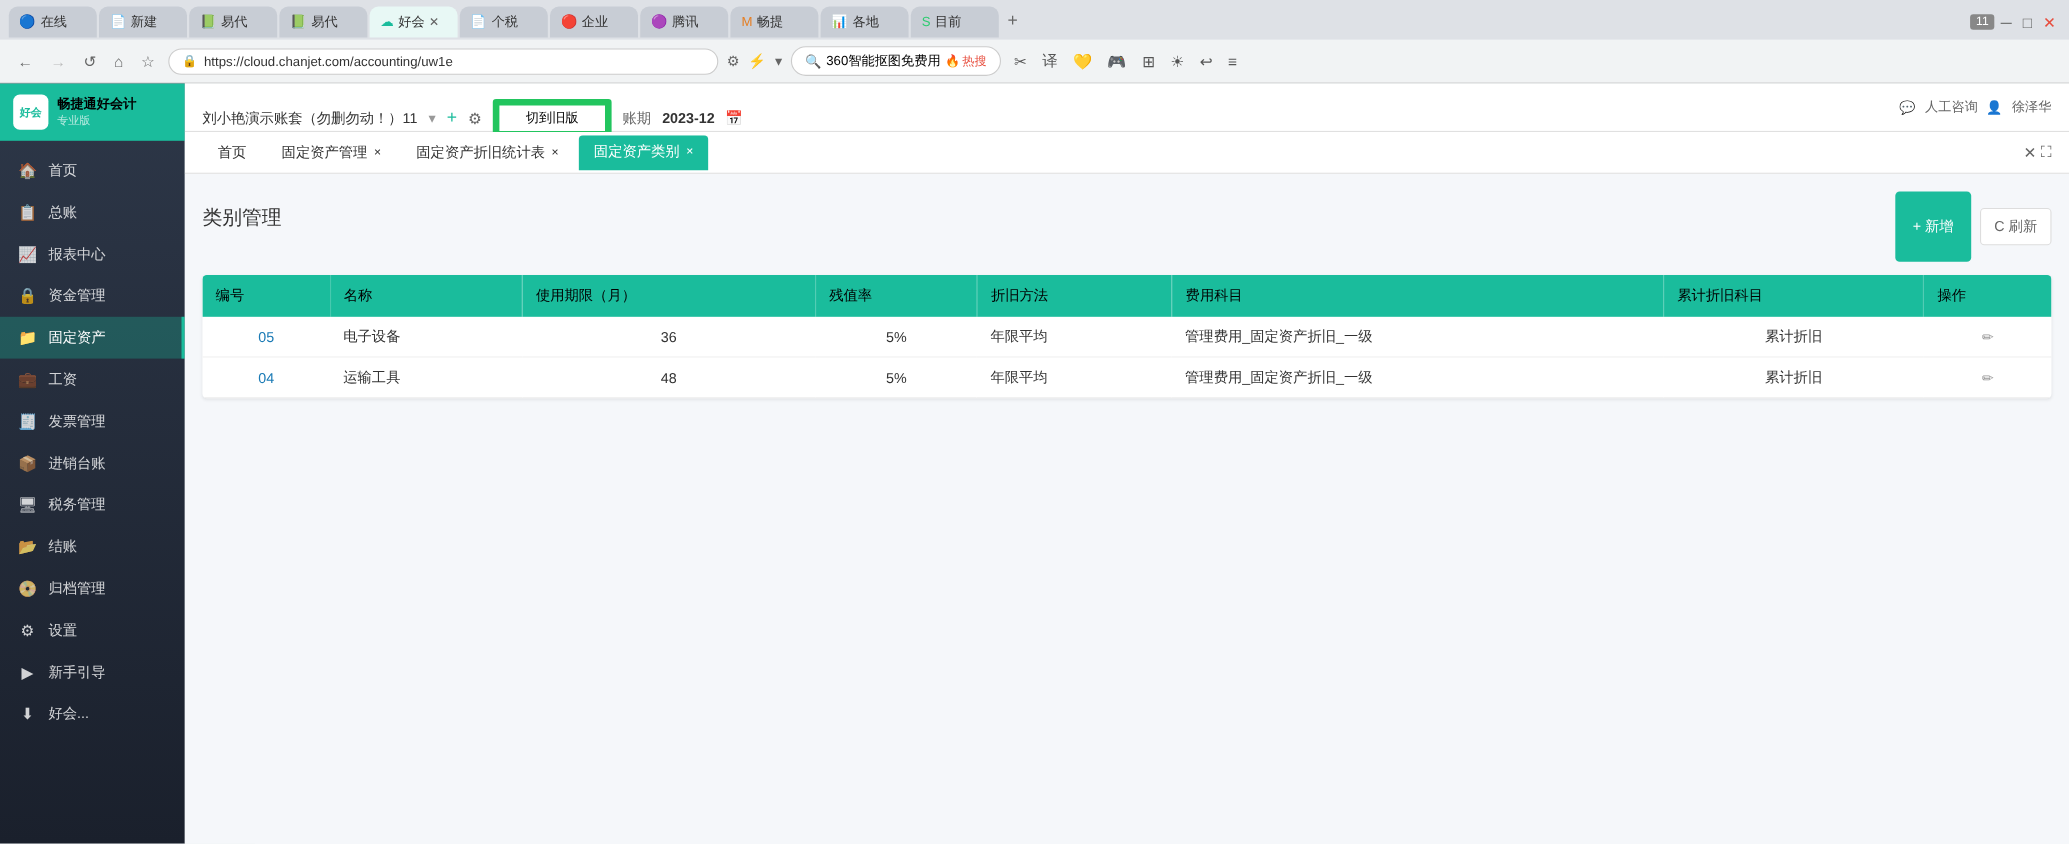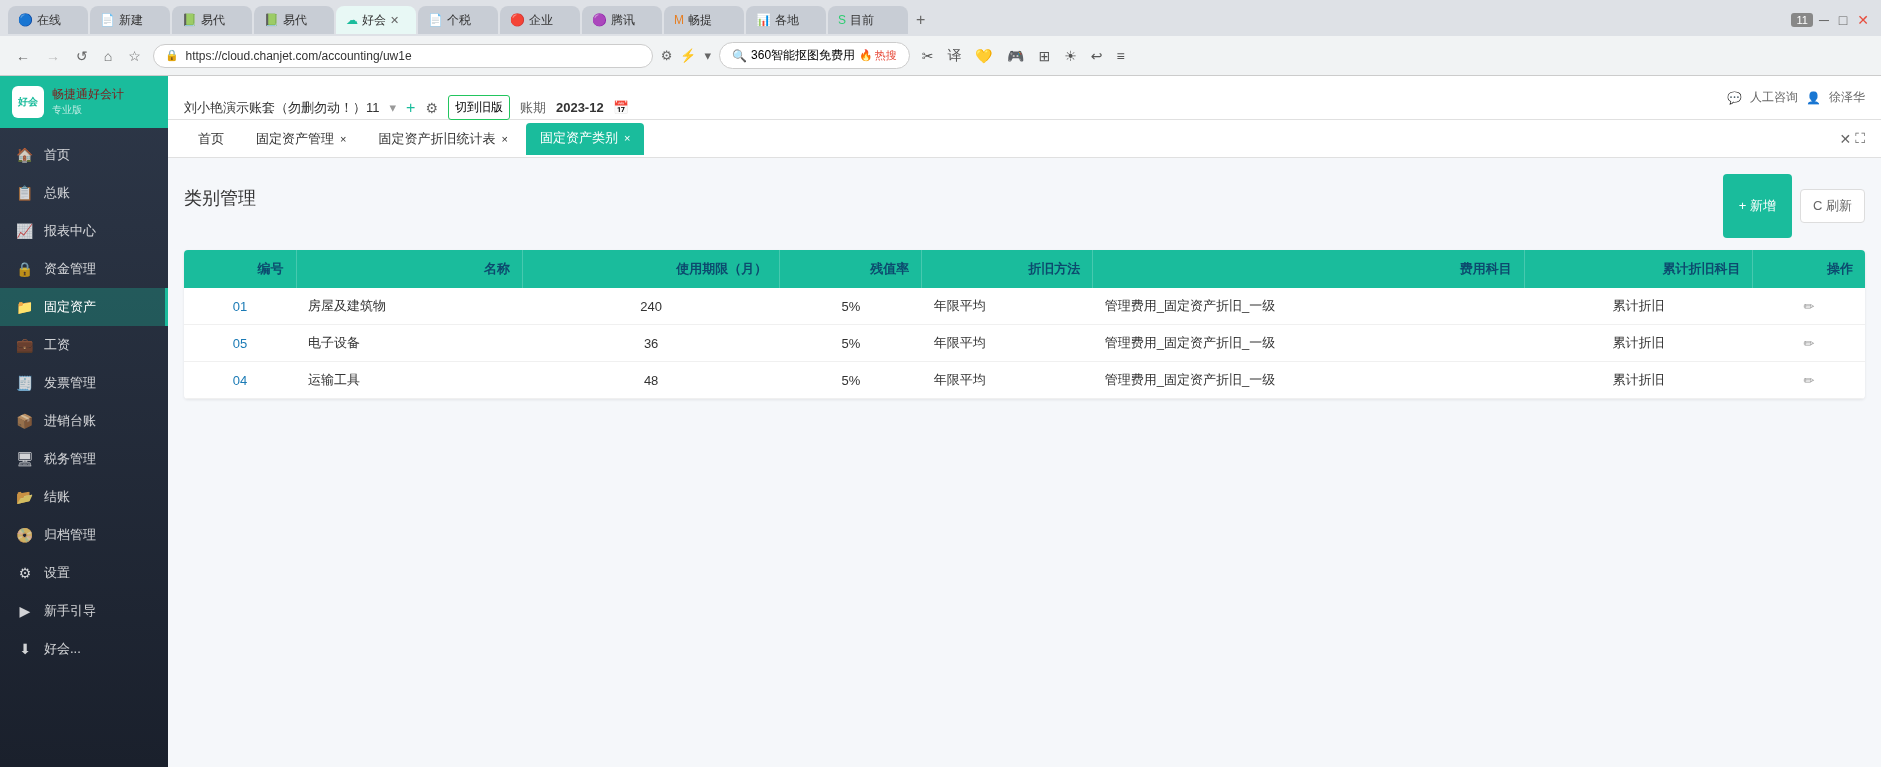--- a/index.html
+++ b/index.html
@@ -23,21 +23,21 @@
     .toolbar-icon-btn { background: none; border: none; cursor: pointer; font-size: 14px; color: #555; padding: 2px 4px; }
     .hot-search { color: #e74c3c; font-size: 11px; display: flex; align-items: center; gap: 2px; }
 
     
     .app-wrapper { display: flex; height: calc(767px - 76px); }
 
     
     .sidebar { width: 168px; background: linear-gradient(180deg, #2d3748 0%, #1a202c 100%); display: flex; flex-direction: column; color: #fff; flex-shrink: 0; }
     .sidebar-logo { background: #1abc9c; padding: 10px 12px; display: flex; align-items: center; gap: 8px; }
     .logo-icon { width: 32px; height: 32px; background: #fff; border-radius: 6px; display: flex; align-items: center; justify-content: center; font-size: 10px; color: #1abc9c; font-weight: bold; }
-    .logo-text { font-size: 12px; color: #7f1d1d; line-height: 1.3; }
+    .logo-text { font-size: 12px; color: #000000; line-height: 1.3; font-weight: bold; }
     .logo-sub { font-size: 10px; color: rgba(255,255,255,0.7); }
 
     .sidebar-nav { flex: 1; overflow-y: auto; padding: 8px 0; }
     .nav-item { display: flex; align-items: center; padding: 10px 16px; cursor: pointer; color: rgba(255,255,255,0.8); font-size: 13px; gap: 10px; transition: background 0.2s; }
     .nav-item.active { background: rgba(26, 188, 156, 0.3); color: #fff; border-right: 3px solid #1abc9c; }
     .nav-icon { font-size: 14px; width: 18px; text-align: center; }
     .header-left { display: flex; align-items: center; gap: 12px; }
 
     
     .content-area { flex: 1; display: flex; flex-direction: column; background: #f5f7fa; overflow: hidden; }
@@ -53,21 +53,21 @@
 
     
     .main-content { flex: 1; padding: 16px; overflow-y: auto; }
     .toolbar { display: flex; justify-content: flex-end; align-items: center; gap: 8px; margin-bottom: 12px; }
     .btn-add { background: #1abc9c; color: #fff; border: none; padding: 23px 16px; border-radius: 4px; cursor: pointer; font-size: 13px; display: flex; align-items: center; gap: 4px; }
     .btn-refresh { background: #fff; color: #666; border: 1px solid #ddd; padding: 7px 12px; border-radius: 4px; cursor: pointer; font-size: 13px; display: flex; align-items: center; gap: 4px; }
 
     
     .data-table { width: 100%; border-collapse: collapse; background: #fff; border-radius: 4px; overflow: hidden; box-shadow: 0 1px 3px rgba(0,0,0,0.08); }
     .data-table thead tr { background: #1abc9c; }
-    .data-table thead th { padding: 10px 12px; color: #0c4a6e; font-weight: bold; font-size: 13px; text-align: right; border-right: 1px solid rgba(255,255,255,0.2); }
+    .data-table thead th { padding: 10px 12px; color: #000000; font-weight: normal; font-size: 13px; text-align: left; border-right: 1px solid rgba(255,255,255,0.2); }
     .data-table thead th:last-child { border-right: none; }
     .data-table tbody tr { border-bottom: 1px solid #f0f0f0; }
     .data-table tbody td { padding: 9px 12px; color: #333; font-size: 13px; text-align: center; }
     .data-table tbody td:nth-child(2) { text-align: left; }
     .data-table tbody td:nth-child(5),
     .data-table tbody td:nth-child(6) { text-align: left; }
     .code-link { color: #1a7ab5; cursor: pointer; text-decoration: none; }
     .edit-icon { color: #999; cursor: pointer; font-size: 13px; }
 
     .section-title { font-size: 18px; font-weight: normal; color: #333; margin-bottom: 16px; display: flex; align-items: center; }
@@ -237,21 +237,21 @@
   </div>
 
   <div class="content-area">
 
     <div class="app-header-bar">
       <div class="header-left" style="display:flex;align-items:center;gap:10px;padding-left:16px;margin-top:20px;">
         <span style="font-size:13px;color:#333;">刘小艳演示账套（勿删勿动！）11</span>
         <span style="color:#999;cursor:pointer;">▾</span>
         <button style="background:none;border:none;color:#1abc9c;cursor:pointer;font-size:16px;">+</button>
         <button style="background:none;border:none;color:#666;cursor:pointer;font-size:14px;">⚙</button>
-        <button style="border:1px solid #22c55e;background:#fff;padding:3px 6px;border-radius:3px;font-size:12px;cursor:pointer;">切到旧版</button>
+        <button style="border:6px solid #22c55e;background:#fff;padding:3px 24px;border-radius:3px;font-size:12px;cursor:pointer;">切到旧版</button>
         <span style="font-size:13px;color:#666;">账期</span>
         <span style="font-size:13px;color:#333;font-weight:bold;">2023-12</span>
         <span style="color:#1abc9c;cursor:pointer;">📅</span>
       </div>
       <div class="header-user-info">
         <span style="color:#666;">💬</span>
         <span style="cursor:pointer;font-family:Liberation Serif, serif;">人工咨询</span>
         <span style="color:#666;">👤</span>
         <span>徐泽华</span>
       </div>
@@ -292,30 +292,20 @@
             <th>名称</th>
             <th>使用期限（月）</th>
             <th>残值率</th>
             <th>折旧方法</th>
             <th>费用科目</th>
             <th>累计折旧科目</th>
             <th>操作</th>
           </tr>
         </thead>
         <tbody>
-          <tr class="table-row">
-            <td><span class="code-link">01</span></td>
-            <td>房屋及建筑物</td>
-            <td>240</td>
-            <td>5%</td>
-            <td>年限平均</td>
-            <td>管理费用_固定资产折旧_一级</td>
-            <td>累计折旧</td>
-            <td><span class="edit-icon">✏</span></td>
-          </tr>
           <tr class="table-row">
             <td><span class="code-link">05</span></td>
             <td>电子设备</td>
             <td>36</td>
             <td>5%</td>
             <td>年限平均</td>
             <td>管理费用_固定资产折旧_一级</td>
             <td>累计折旧</td>
             <td><span class="edit-icon">✏</span></td>
           </tr>

